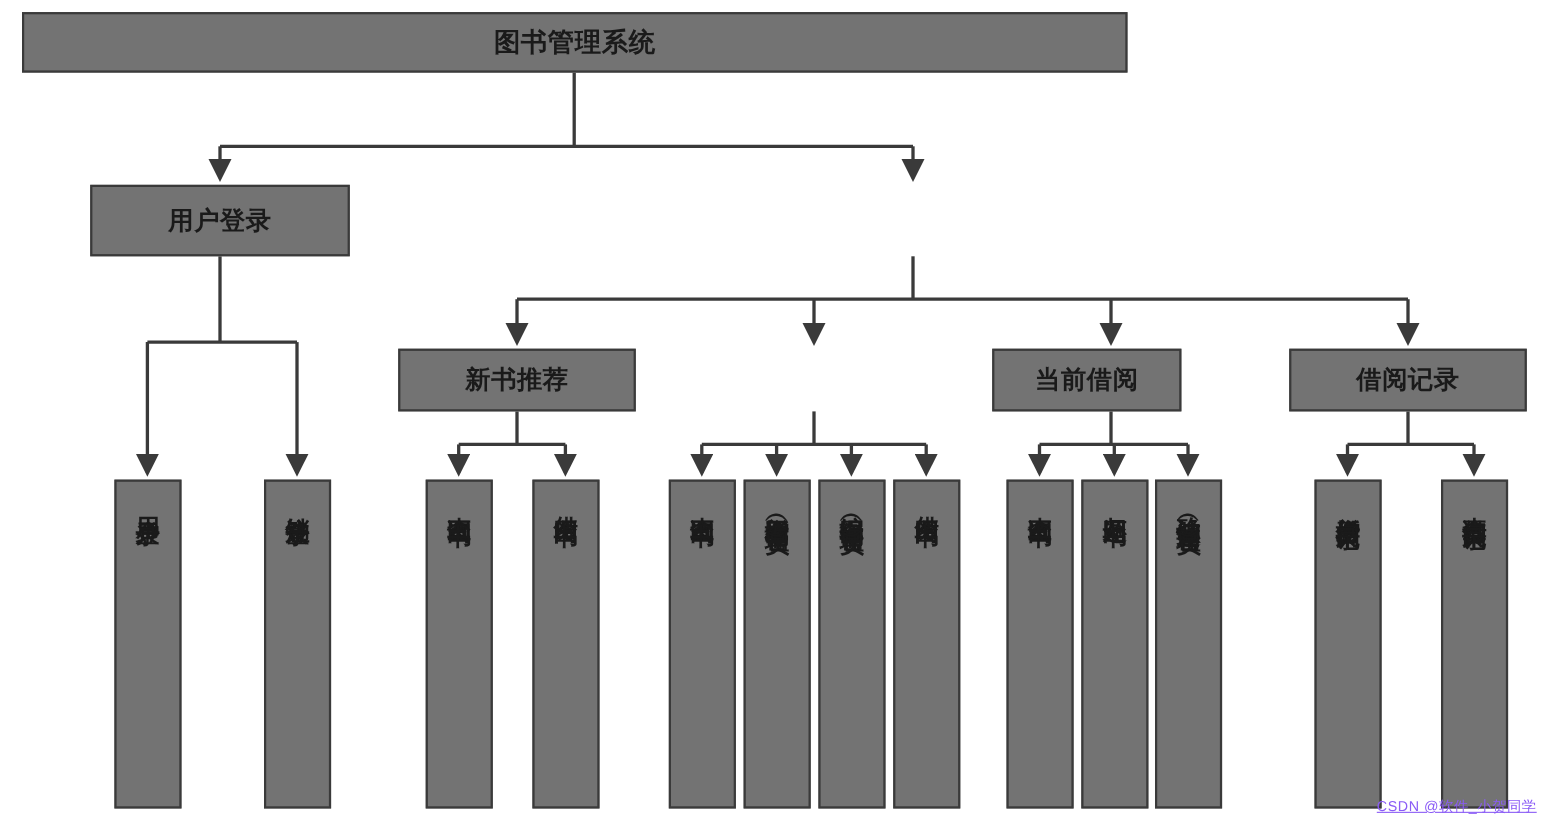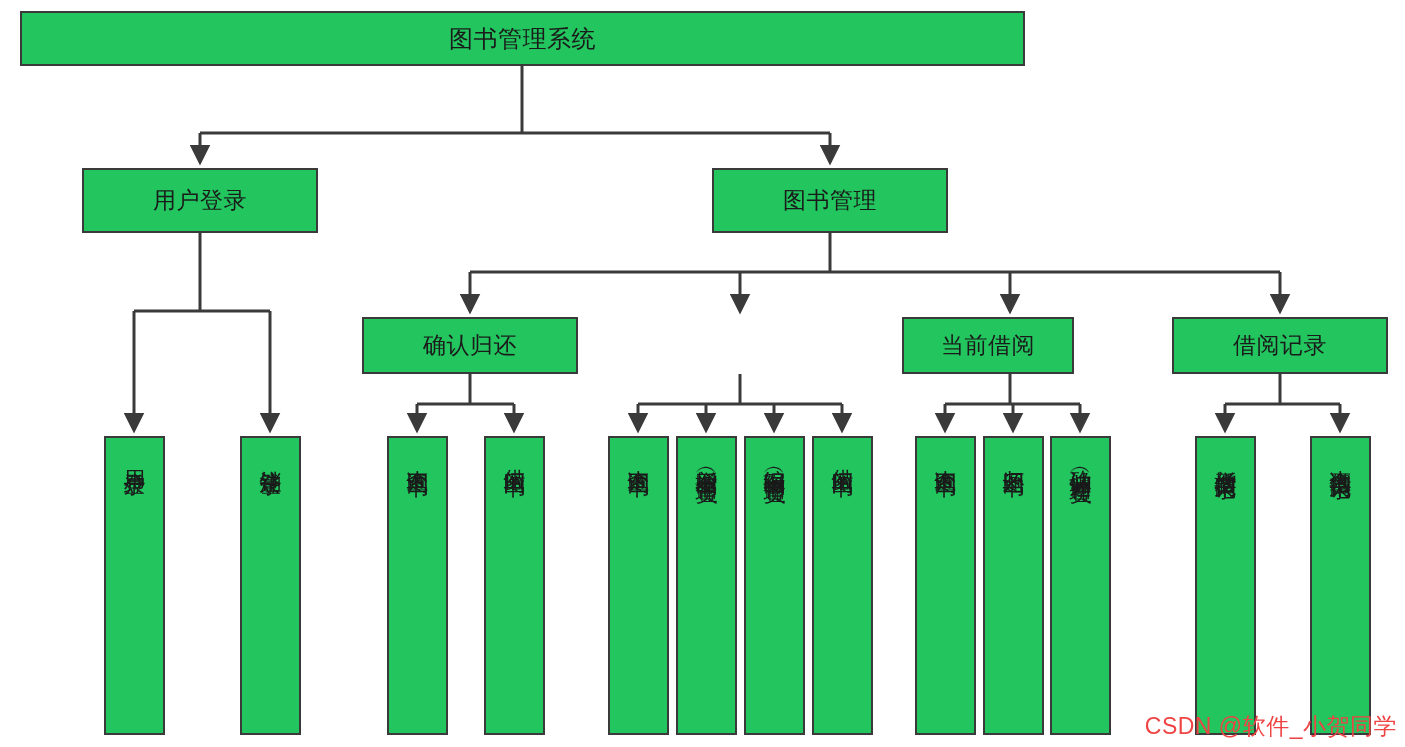--- a/index.html
+++ b/index.html
@@ -22,26 +22,27 @@
     position: absolute;
     left: 0;
     top: 0;
     width: 1405px;
     height: 747px;
     pointer-events: none;
   }
   .node {
     position: absolute;
     box-sizing: border-box;
-    background: #22c55e;
+    background: #737373;
     border: 2.5px solid #3a3a3a;
     display: flex;
     align-items: center;
     justify-content: center;
     z-index: 2;
+    font-weight: bold;
   }
   .node-label {
     color: #1a1a1a;
     line-height: 1.15;
     white-space: nowrap;
     text-align: center;
   }
   
   .node.horiz .node-label {
     font-size: 23px;
@@ -61,25 +62,26 @@
     text-orientation: upright;
     font-size: 22px;
     letter-spacing: 2px;
     white-space: nowrap;
     line-height: 1;
   }
   #watermark {
     position: absolute;
     right: 8px;
     bottom: 5px;
-    font-size: 23px;
-    color: #ef4444;
+    font-size: 13px;
+    color: #8b5cf6;
     z-index: 5;
     white-space: nowrap;
     letter-spacing: 0.5px;
+    text-decoration: underline;
   }
 </style>
 </head>
 <body>
 
 <div id="diagram-canvas">
 
   <svg id="connector-layer" viewBox="0 0 1405 747" width="1405" height="747">
     <defs>
       <marker id="arrow" viewBox="0 0 12 12" refX="10" refY="6" markerWidth="7" markerHeight="7" orient="auto-start-reverse">
@@ -130,26 +132,23 @@
     </g>
   </svg>
 
   <div class="node root horiz" style="left:20px; top:11px; width:1005px; height:55px;">
     <span class="node-label">图书管理系统</span>
   </div>
 
   <div class="node horiz" style="left:82px; top:168px; width:236px; height:65px;">
     <span class="node-label">用户登录</span>
   </div>
-  <div class="node horiz" style="left:712px; top:168px; width:236px; height:65px;">
-    <span class="node-label">图书管理</span>
-  </div>
 
   <div class="node horiz" style="left:362px; top:317px; width:216px; height:57px;">
-    <span class="node-label">确认归还</span>
+    <span class="node-label">新书推荐</span>
   </div>
   <div class="node horiz" style="left:902px; top:317px; width:172px; height:57px;">
     <span class="node-label">当前借阅</span>
   </div>
   <div class="node horiz" style="left:1172px; top:317px; width:216px; height:57px;">
     <span class="node-label">借阅记录</span>
   </div>
 
   <div class="node vert" style="left:104px; top:436px; width:61px; height:299px;">
     <span class="node-label">用户登录</span>

